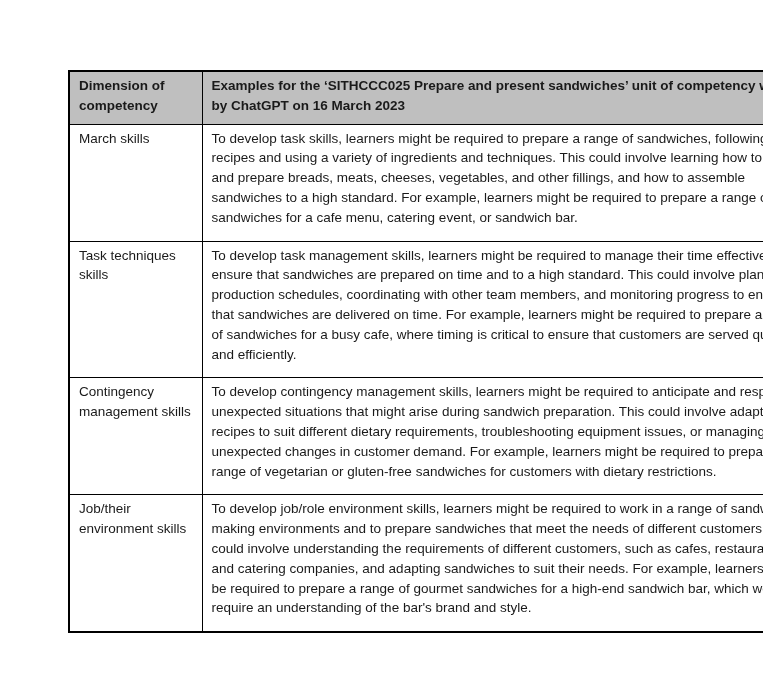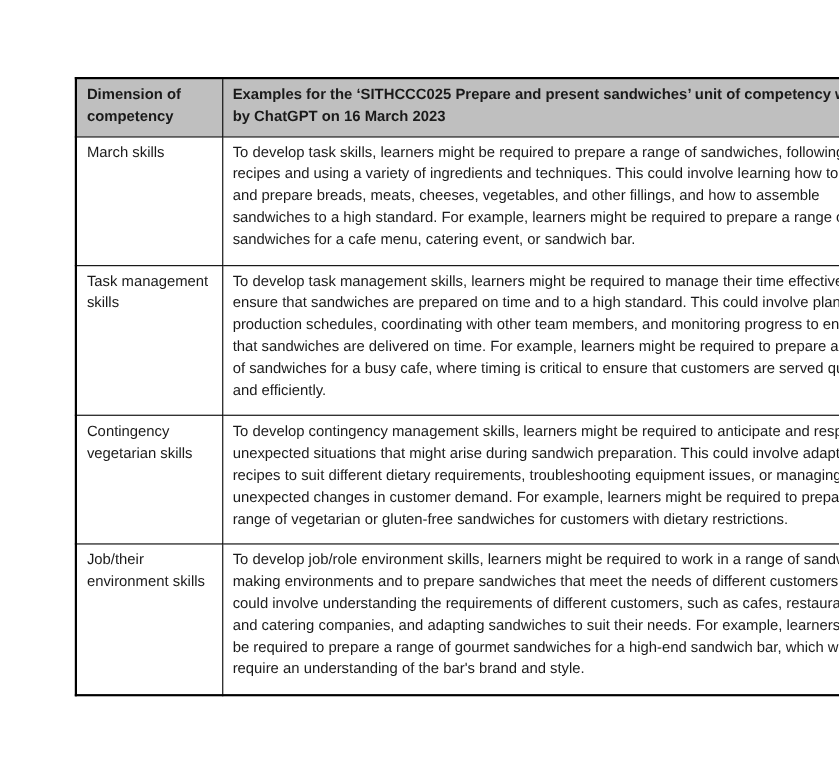--- a/index.html
+++ b/index.html
@@ -53,25 +53,25 @@
         <th class="col-dim">Dimension of competency</th>
         <th class="col-ex">Examples for the ‘SITHCCC025 Prepare and present sandwiches’ unit of competency written by ChatGPT on 16 March 2023</th>
       </tr>
     </thead>
     <tbody id="table-body">
         <tr>
           <td class="col-dim">March skills</td>
           <td class="col-ex">To develop task skills, learners might be required to prepare a range of sandwiches, following recipes and using a variety of ingredients and techniques. This could involve learning how to select and prepare breads, meats, cheeses, vegetables, and other fillings, and how to assemble sandwiches to a high standard. For example, learners might be required to prepare a range of sandwiches for a cafe menu, catering event, or sandwich bar.</td>
         </tr>
         <tr>
-          <td class="col-dim">Task management skills</td>
+          <td class="col-dim">Task techniques skills</td>
           <td class="col-ex">To develop task management skills, learners might be required to manage their time effectively to ensure that sandwiches are prepared on time and to a high standard. This could involve planning production schedules, coordinating with other team members, and monitoring progress to ensure that sandwiches are delivered on time. For example, learners might be required to prepare a range of sandwiches for a busy cafe, where timing is critical to ensure that customers are served quickly and efficiently.</td>
         </tr>
         <tr>
-          <td class="col-dim">Contingency vegetarian skills</td>
+          <td class="col-dim">Contingency management skills</td>
           <td class="col-ex">To develop contingency management skills, learners might be required to anticipate and respond to unexpected situations that might arise during sandwich preparation. This could involve adapting recipes to suit different dietary requirements, troubleshooting equipment issues, or managing unexpected changes in customer demand. For example, learners might be required to prepare a range of vegetarian or gluten-free sandwiches for customers with dietary restrictions.</td>
         </tr>
         <tr>
           <td class="col-dim">Job/their environment skills</td>
           <td class="col-ex">To develop job/role environment skills, learners might be required to work in a range of sandwich-making environments and to prepare sandwiches that meet the needs of different customers. This could involve understanding the requirements of different customers, such as cafes, restaurants, and catering companies, and adapting sandwiches to suit their needs. For example, learners might be required to prepare a range of gourmet sandwiches for a high-end sandwich bar, which would require an understanding of the bar's brand and style.</td>
         </tr>
       </tbody>
   </table>
 </div>
 

